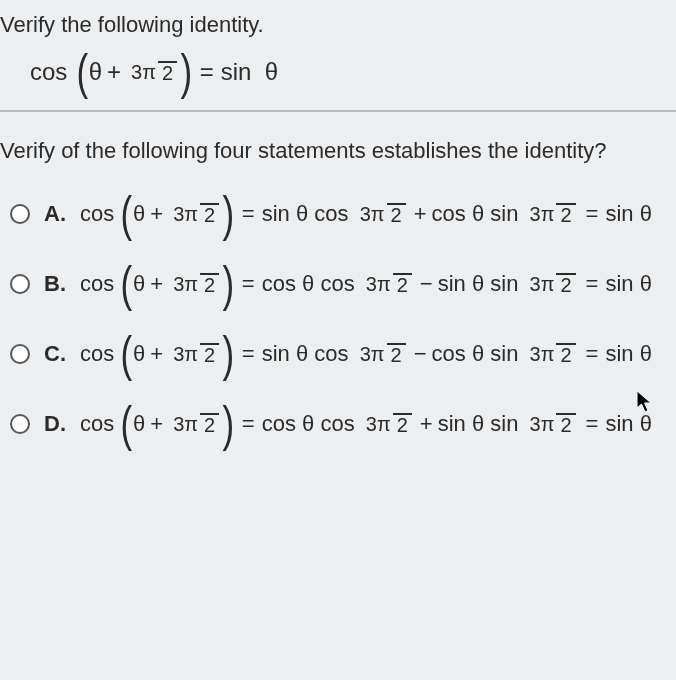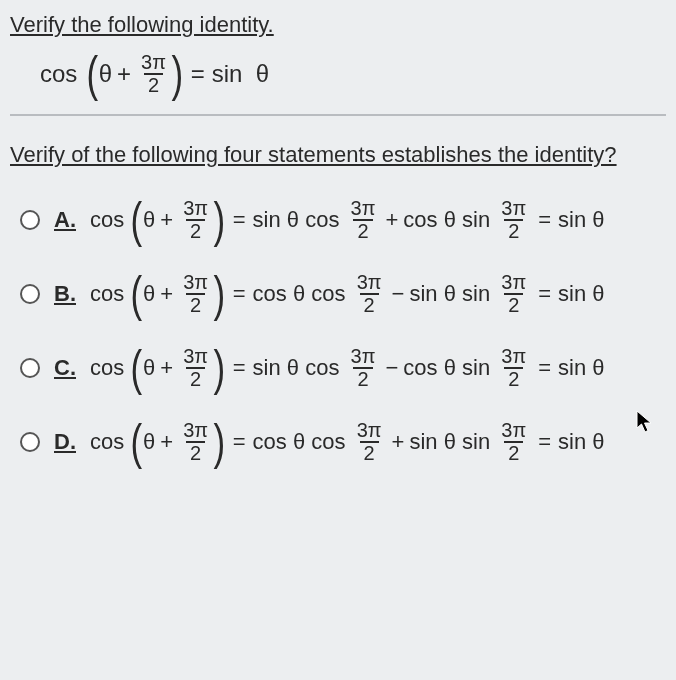--- a/index.html
+++ b/index.html
@@ -5,23 +5,22 @@
     * { box-sizing: border-box; margin: 0; padding: 0; }
     html, body {
       width: 676px;
       height: 680px;
       font-family: Arial, Helvetica, sans-serif;
       background: #eceef0;
       color: #2a2a2a;
       overflow: hidden;
     }
     .page {
-      padding: 12px 10px;
+      padding: 12px 0;
       position: relative;
-      text-decoration: underline;
     }
     .prompt {
       font-size: 22px;
       margin-bottom: 14px;
     }
     .identity {
       margin: 8px 0 18px 30px;
       font-size: 24px;
     }
     .divider {
@@ -61,21 +60,21 @@
     }
     .math {
       display: inline-flex;
       align-items: center;
       vertical-align: middle;
       white-space: nowrap;
       text-align: right;
     }
     .frac {
       display: inline-flex;
-      flex-direction: column;
+      flex-direction: row;
       align-items: center;
       vertical-align: middle;
       margin: 0 3px;
       font-size: 20px;
       line-height: 1.05;
     }
     .frac .num { padding: 0 2px; }
     .frac .den { border-top: 2px solid #2a2a2a; padding: 0 4px; }
     .lparen, .rparen {
       font-size: 50px;

